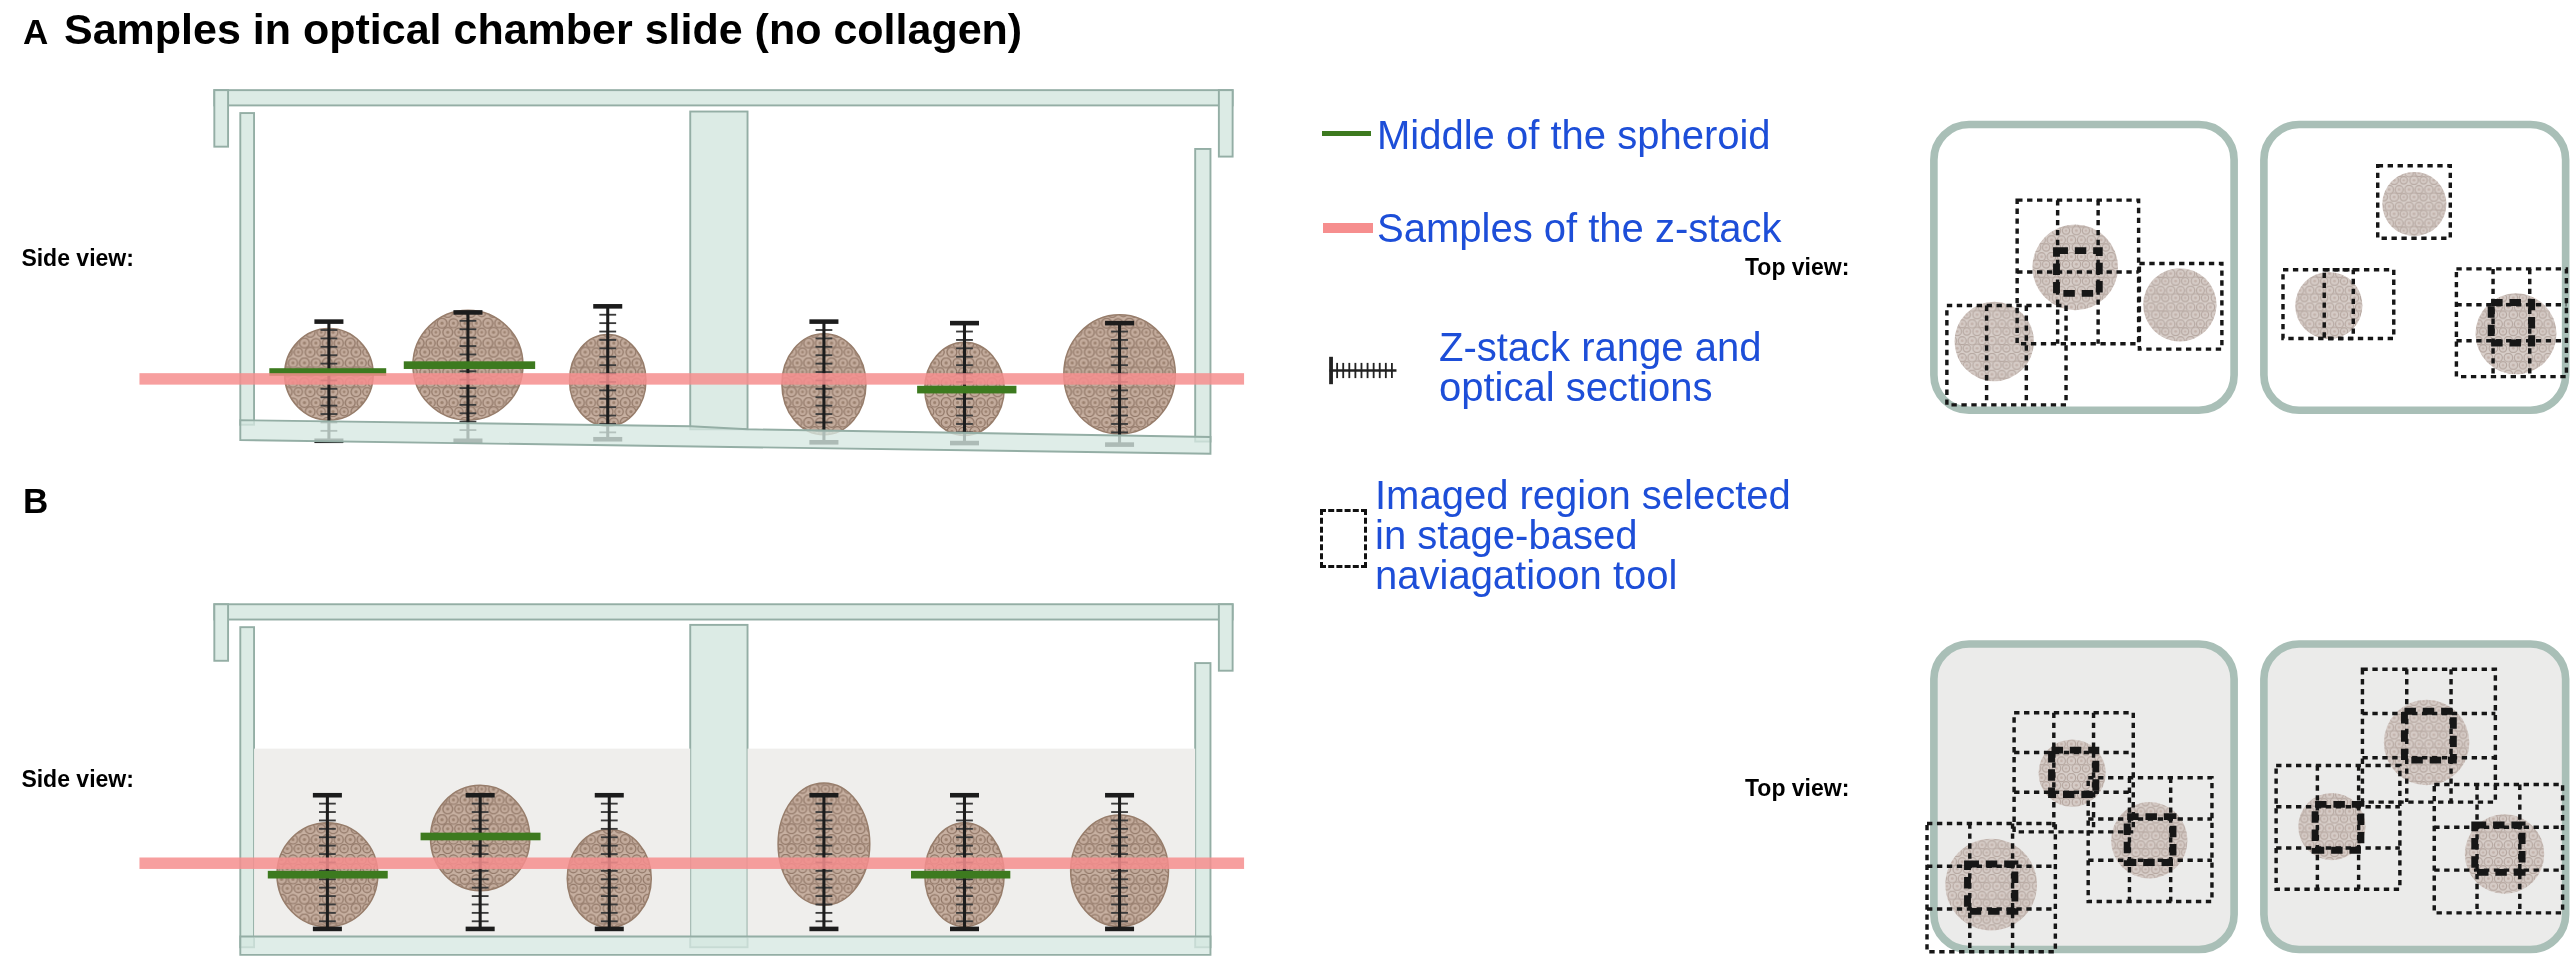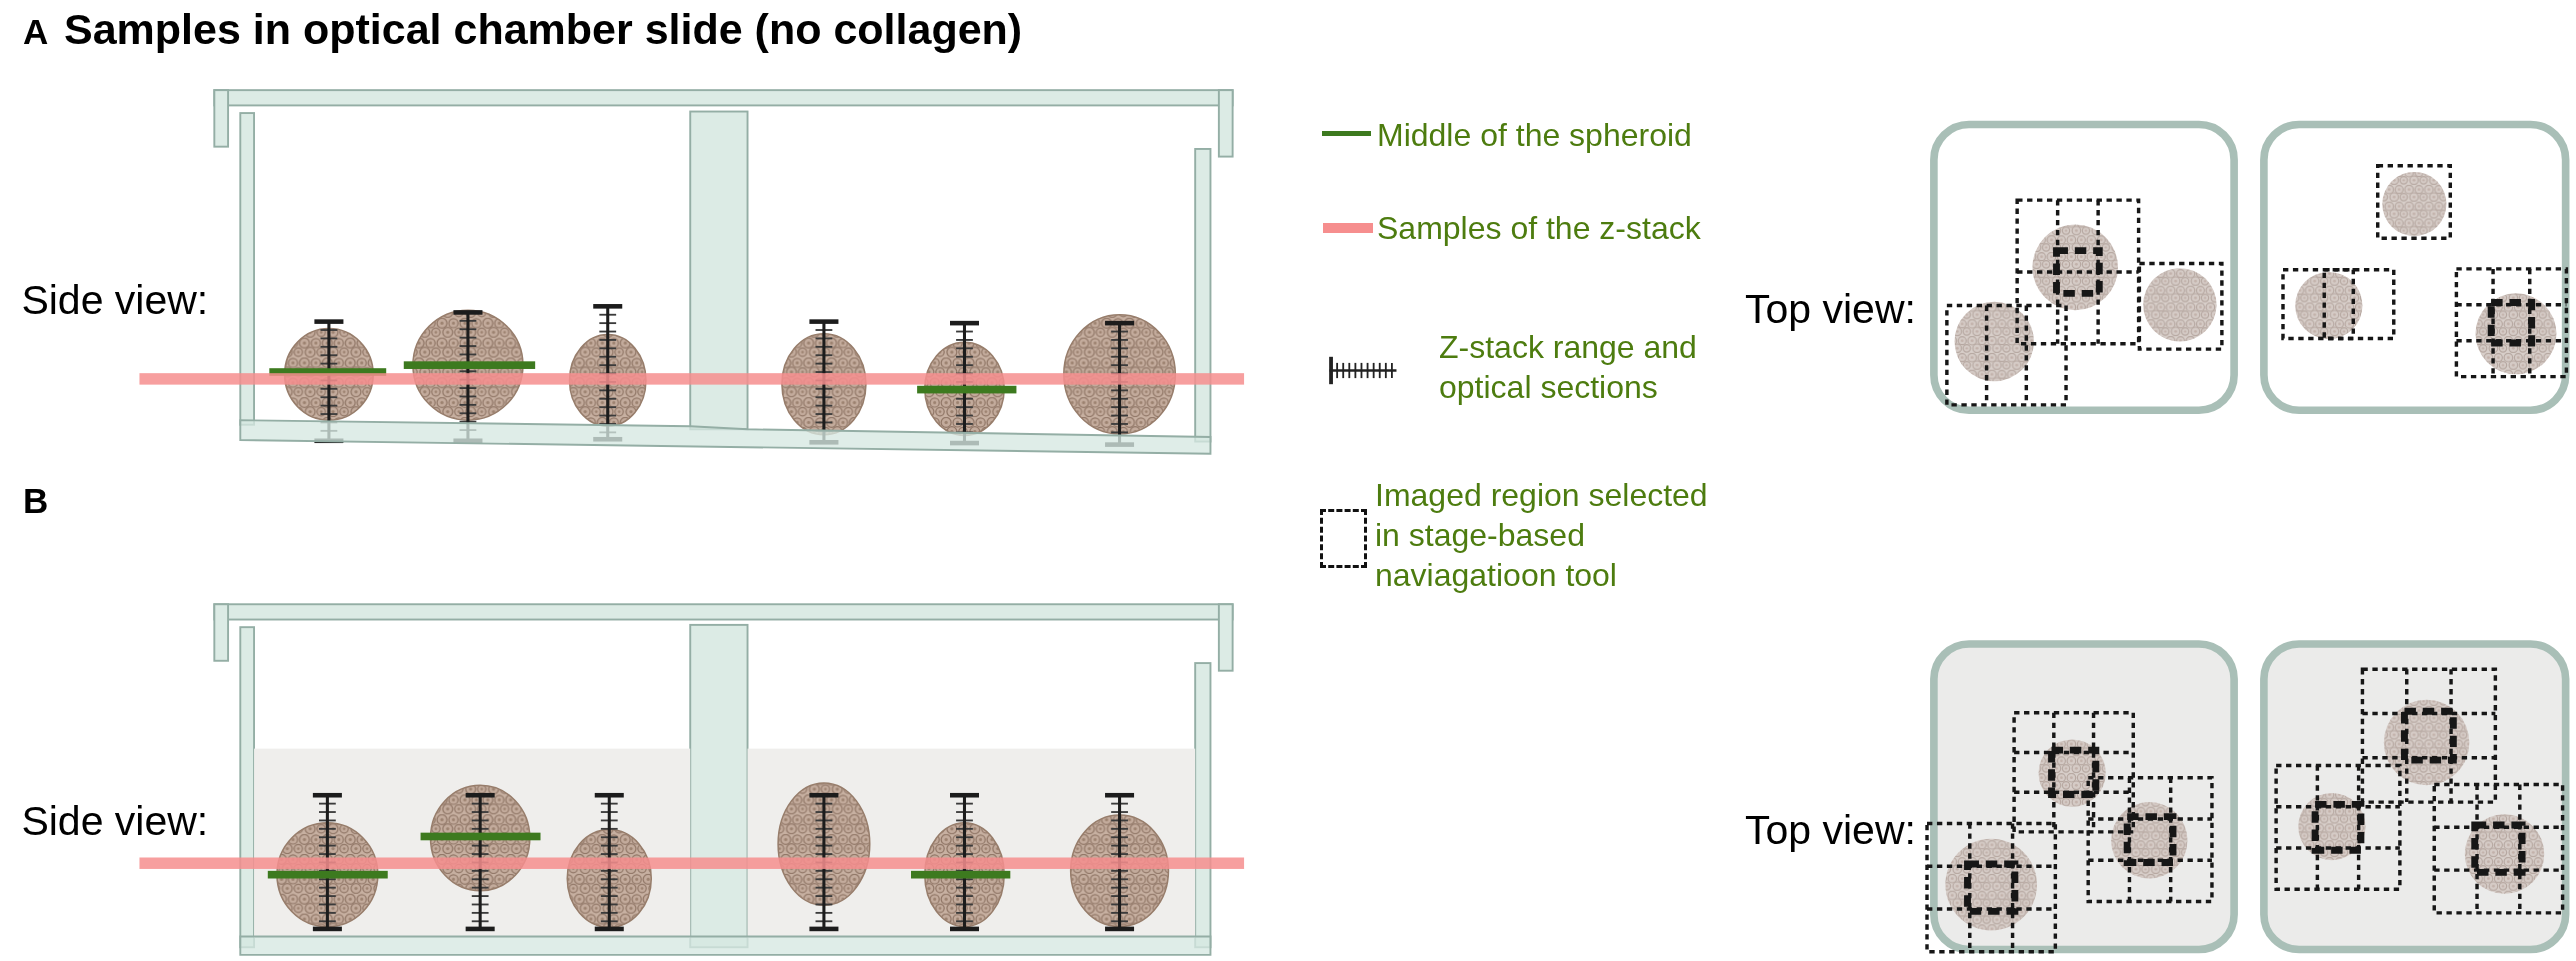--- a/index.html
+++ b/index.html
@@ -1,22 +1,22 @@
 <!DOCTYPE html>
 <html style="font-size:12.2px"><head>
 <meta charset="utf-8">
 <style>
   html,body{margin:0;padding:0;background:#ffffff;}
   #root{position:relative;width:2576px;height:961px;background:#ffffff;overflow:hidden;
         font-family:"Liberation Sans", sans-serif;color:#000;}
   .abs{position:absolute;}
   .panel-letter{font-size:35px;font-weight:800;letter-spacing:0px;}
   .panel-title{font-size:43px;font-weight:700;}
-  .view-label{font-size:41px;font-weight:400;margin-top:32px;}
-  .legend-label{font-size:32px;font-weight:400;line-height:40px;white-space:pre-line;color:#4d7c0f;}
+  .view-label{font-size:23px;font-weight:700;}
+  .legend-label{font-size:40px;font-weight:400;line-height:40px;white-space:pre-line;color:#1d4ed8;}
   .swatch-green{width:49px;height:5.3px;}
   .swatch-pink{width:50px;height:10px;}
   .dashed-square{width:41px;height:53px;border:3.1px dashed #111;background:#fff;}
 </style>
 </head>
 <body>
 
 <div id="root">
 
   <svg id="fig" class="abs" style="left:0;top:0" width="2576" height="961" viewBox="0 0 3371 1258">

